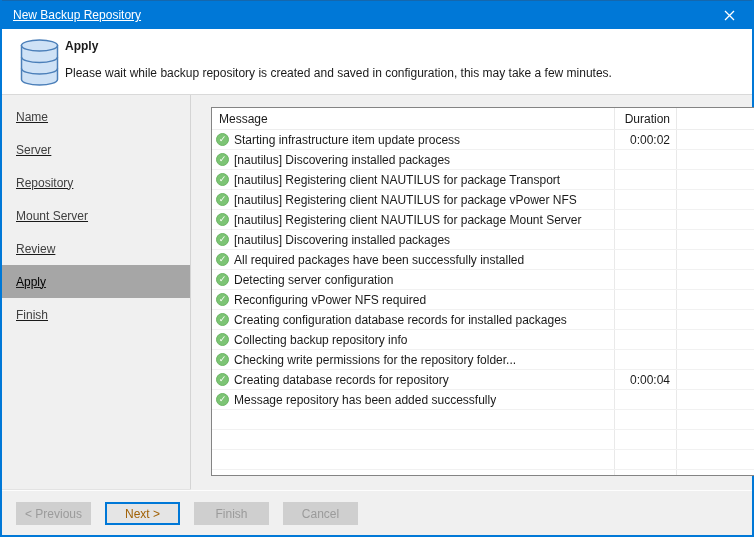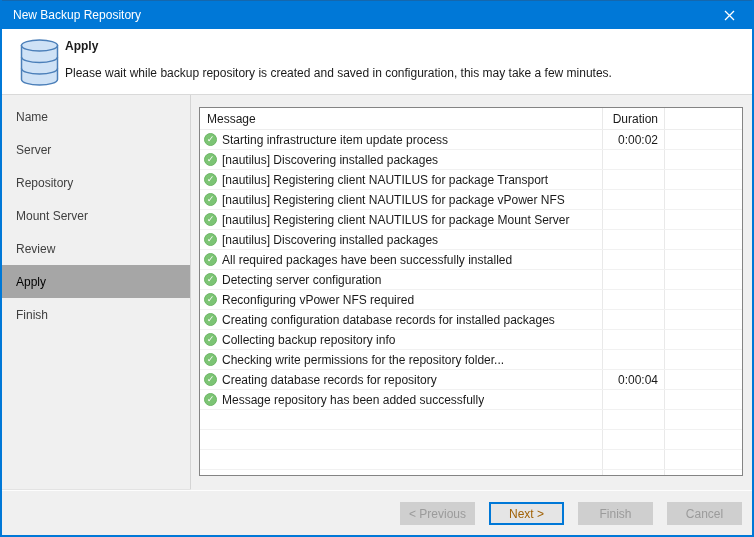--- a/index.html
+++ b/index.html
@@ -2,52 +2,52 @@
 <html><head>
 <meta charset="utf-8">
 <style>
   html,body{margin:0;padding:0;}
   body{width:754px;height:537px;font-family:"Liberation Sans","DejaVu Sans",sans-serif;font-size:12px;color:#1a1a1a;background:#fff;-webkit-font-smoothing:antialiased;}
   .window{position:relative;width:754px;height:537px;background:#0078d7;overflow:hidden;}
   .inner{position:absolute;left:2px;right:2px;top:0;bottom:2px;background:#f0f0f0;display:flex;flex-direction:column;}
 
   
   .titlebar{height:29px;background:#0078d7;display:flex;align-items:center;flex:0 0 29px;border-top:1px solid #1567ad;box-sizing:border-box;}
-  .titlebar .title{color:#fff;padding-left:11px;font-size:12px;}
+  .titlebar .title{color:#fff;padding-left:11px;font-size:12px;text-decoration:underline;}
   .close-btn{width:45px;height:100%;margin-left:auto;display:flex;align-items:center;justify-content:center;cursor:default;}
   .close-btn svg{display:block;}
 
   
   .header{height:66px;flex:0 0 66px;background:#fff;border-bottom:1px solid #d9d9d9;box-sizing:border-box;position:relative;}
   .db-icon{position:absolute;left:17px;top:9px;}
   .htext{margin-left:63px;padding-top:10px;}
   .htitle{font-weight:bold;line-height:15px;}
   .hdesc{margin-top:12px;line-height:14px;}
 
   
-  .main{flex:1;display:flex;min-height:0;}
+  .main{flex:1;display:flex;min-height:0;text-decoration:underline;}
   .sidebar{width:188px;flex:0 0 188px;border-right:1px solid #d4d4d4;padding-top:5px;box-sizing:content-box;background:#f0f0f0;}
   .step{height:33px;display:flex;align-items:center;padding-left:14px;color:#404040;}
   .step.selected{background:#a6a6a6;color:#000;}
 
   .content{flex:1;position:relative;background:#f0f0f0;}
-  .grid{position:absolute;left:8px;top:12px;width:544px;height:369px;background:#fff;border:1px solid #848484;box-sizing:border-box;display:flex;flex-direction:column;overflow:hidden;}
+  .grid{position:absolute;left:20px;top:12px;width:544px;height:369px;background:#fff;border:1px solid #848484;box-sizing:border-box;display:flex;flex-direction:column;overflow:hidden;}
   .gheader{display:flex;height:21px;flex:0 0 21px;align-items:stretch;border-bottom:1px solid #ededed;}
   .gbody{flex:1;overflow:hidden;display:flex;flex-direction:column;}
   .cell{display:flex;align-items:center;box-sizing:border-box;}
   .cell.msg{flex:1;padding-left:7px;overflow:hidden;white-space:nowrap;}
   .cell.dur{width:62px;flex:0 0 62px;justify-content:flex-end;padding-right:6px;border-left:1px solid #e9e9e9;}
   .cell.extra{width:78px;flex:0 0 78px;border-left:1px solid #e9e9e9;}
   .row{display:flex;height:19px;flex:0 0 19px;align-items:stretch;border-bottom:1px solid #f1f1f1;}
   .row .cell.msg{padding-left:4px;}
   .check{flex:0 0 13px;width:13px;height:13px;border-radius:50%;background:#7cc474;border:1px solid #6cb665;box-sizing:border-box;color:#fff;font-size:9px;line-height:11px;text-align:center;font-weight:bold;margin-right:5px;}
   .mtext{overflow:hidden;text-overflow:ellipsis;white-space:nowrap;}
 
   
-  .footer{flex:0 0 45px;height:45px;border-top:1px solid #fdfdfd;box-shadow:0 -1px 0 #e3e3e3;background:#f0f0f0;display:flex;justify-content:flex-end;align-items:flex-start;padding:11px 10px 0 0;box-sizing:border-box;}
+  .footer{flex:0 0 45px;height:45px;border-top:1px solid #fdfdfd;box-shadow:0 -1px 0 #e3e3e3;background:#f0f0f0;display:flex;justify-content:flex-start;align-items:flex-start;padding:11px 10px 0 0;box-sizing:border-box;}
   .btn{width:75px;height:23px;margin-left:14px;font-family:"Liberation Sans","DejaVu Sans",sans-serif;font-size:12px;background:#e1e1e1;border:1px solid #adadad;color:#a16207;box-sizing:border-box;padding:0;}
   .btn:disabled{background:#cfcfcf;border-color:#cfcfcf;color:#9b9b9b;}
   .btn.primary{border:2px solid #0078d7;background:#e5e5e5;}
 </style>
 </head>
 <body>
 
 <div class="window">
   <div class="inner">
 

